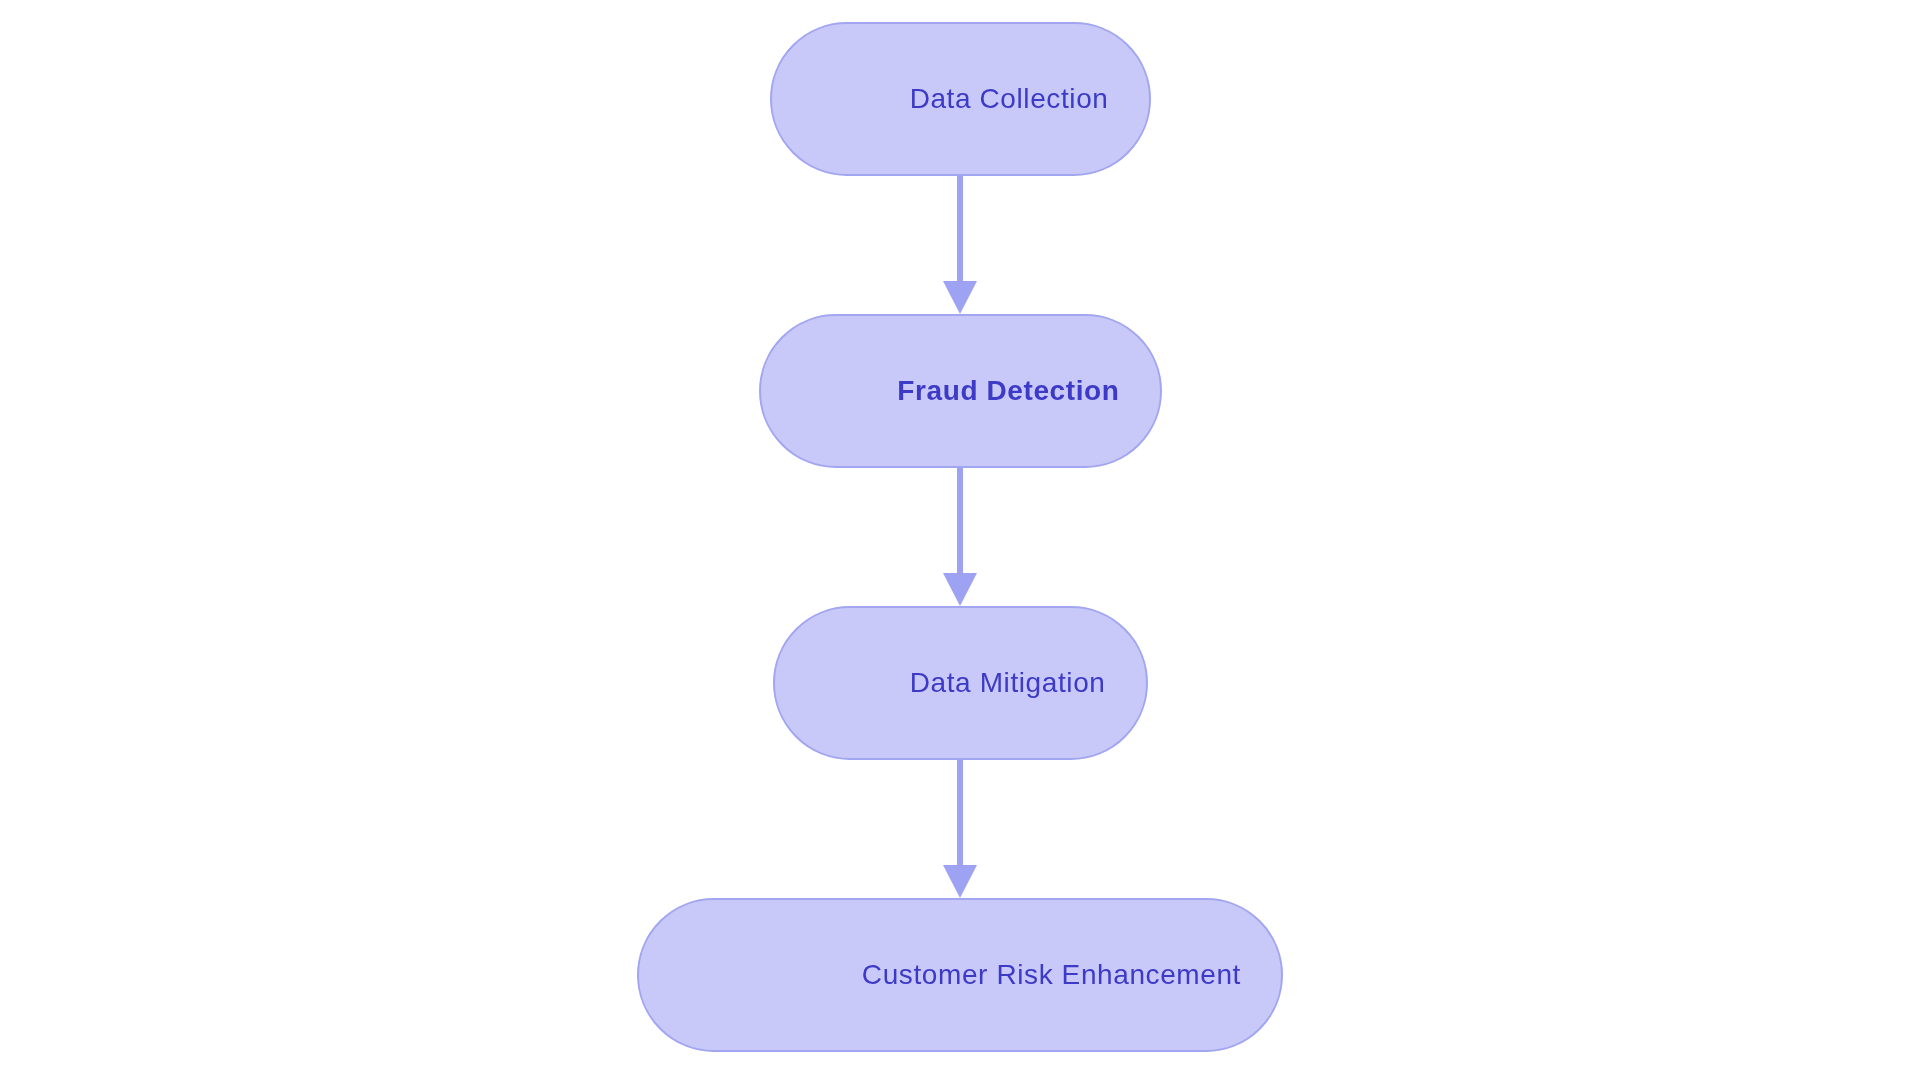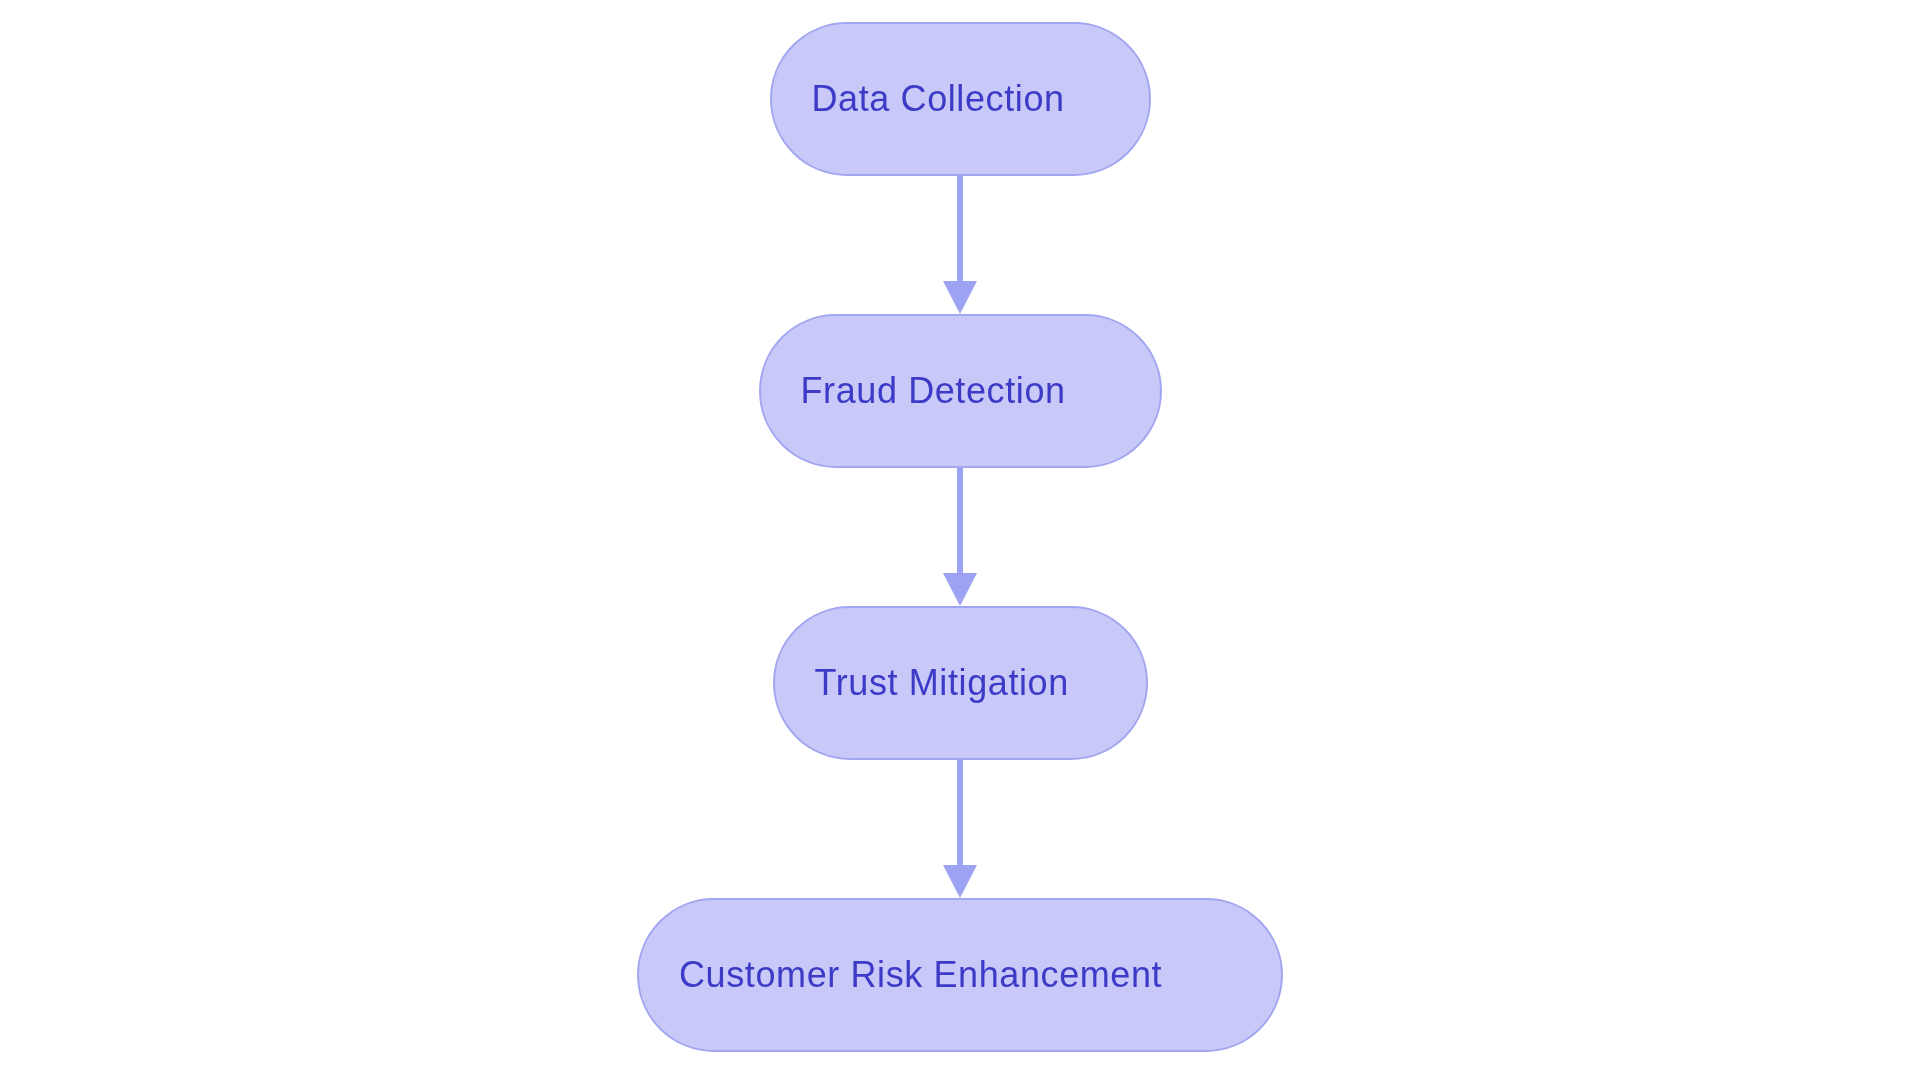--- a/index.html
+++ b/index.html
@@ -21,29 +21,29 @@
     padding-top: 22px;
   }
   .node {
     box-sizing: border-box;
     height: 154px;
     border-radius: 77px;
     background: var(--node-fill, #c8c9f8);
     border: 2px solid var(--node-border, #a2a6f0);
     display: flex;
     align-items: center;
-    justify-content: flex-start;
+    justify-content: flex-end;
     font-family: "Liberation Sans", sans-serif;
-    font-size: 36px;
+    font-size: 28px;
     letter-spacing: 0.6px;
     color: var(--label-text, #3c3ac6);
     padding: 0 40px;
   }
   .w1 { min-width: 381px; }
-  .w2 { min-width: 403px; }
+  .w2 { min-width: 403px; font-weight: bold; }
   .w3 { min-width: 375px; }
   .w4 { min-width: 646px; }
   .arrow {
     height: 138px;
     display: flex;
     flex-direction: column;
     align-items: center;
   }
   .arrow-line {
     width: 6px;
@@ -76,21 +76,21 @@
     <div class="node w2">
       <span class="node-label">Fraud Detection</span>
     </div>
 
     <div class="arrow">
       <div class="arrow-line"></div>
       <div class="arrow-head"></div>
     </div>
 
     <div class="node w3">
-      <span class="node-label">Trust Mitigation</span>
+      <span class="node-label">Data Mitigation</span>
     </div>
 
     <div class="arrow">
       <div class="arrow-line"></div>
       <div class="arrow-head"></div>
     </div>
 
     <div class="node w4">
       <span class="node-label">Customer Risk Enhancement</span>
     </div>

